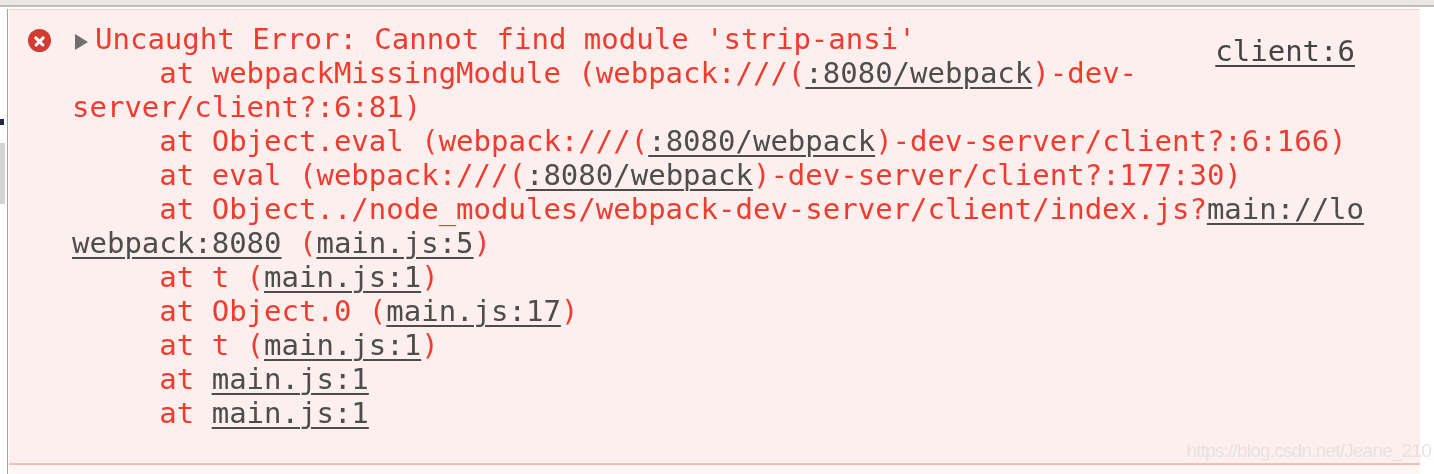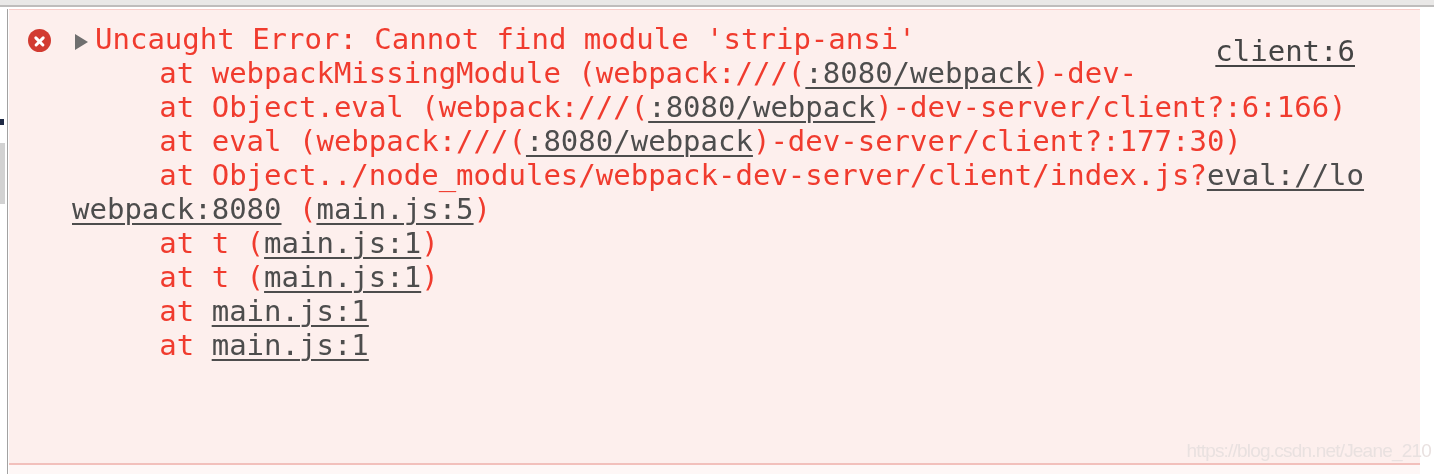--- a/index.html
+++ b/index.html
@@ -109,25 +109,27 @@
   <div class="console-entry">
     <span class="error-badge">
       <span class="bar a"></span>
         <span class="bar b"></span>
     </span>
     <span class="disclosure"></span>
     <a class="source-link">client:6</a>
     <div class="message">
         <div class="line first"><span class="plain">Uncaught Error: Cannot find module 'strip-ansi'</span></div>
         <div class="line"><span class="plain">     at webpackMissingModule (webpack:///(</span><span class="frame-link">:8080/webpack</span><span class="plain">)-dev-</span></div>
+        <div class="line"><span class="plain">server/client?:6:81)</span></div>
         <div class="line"><span class="plain">     at Object.eval (webpack:///(</span><span class="frame-link">:8080/webpack</span><span class="plain">)-dev-server/client?:6:166)</span></div>
         <div class="line"><span class="plain">     at eval (webpack:///(</span><span class="frame-link">:8080/webpack</span><span class="plain">)-dev-server/client?:177:30)</span></div>
-        <div class="line"><span class="plain">     at Object../node_modules/webpack-dev-server/client/index.js?</span><span class="frame-link">eval://lo</span></div>
+        <div class="line"><span class="plain">     at Object../node_modules/webpack-dev-server/client/index.js?</span><span class="frame-link">main://lo</span></div>
         <div class="line"><span class="frame-link">webpack:8080</span><span class="plain"> (</span><span class="frame-link">main.js:5</span><span class="plain">)</span></div>
         <div class="line"><span class="plain">     at t (</span><span class="frame-link">main.js:1</span><span class="plain">)</span></div>
+        <div class="line"><span class="plain">     at Object.0 (</span><span class="frame-link">main.js:17</span><span class="plain">)</span></div>
         <div class="line"><span class="plain">     at t (</span><span class="frame-link">main.js:1</span><span class="plain">)</span></div>
         <div class="line"><span class="plain">     at </span><span class="frame-link">main.js:1</span></div>
         <div class="line"><span class="plain">     at </span><span class="frame-link">main.js:1</span></div>
       </div>
   </div>
 
   <div class="below-strip"></div>
 
   <div class="watermark">https://blog.csdn.net/Jeane_210</div>
 

